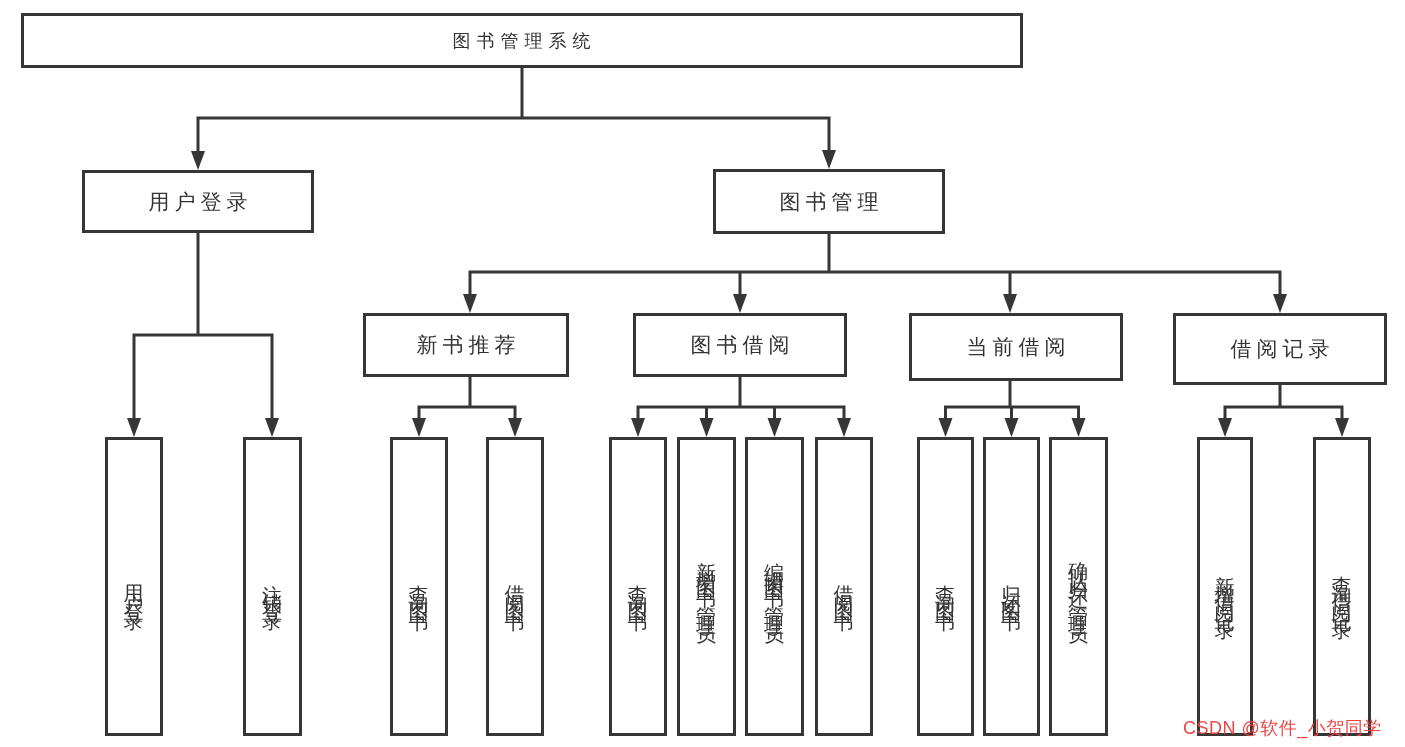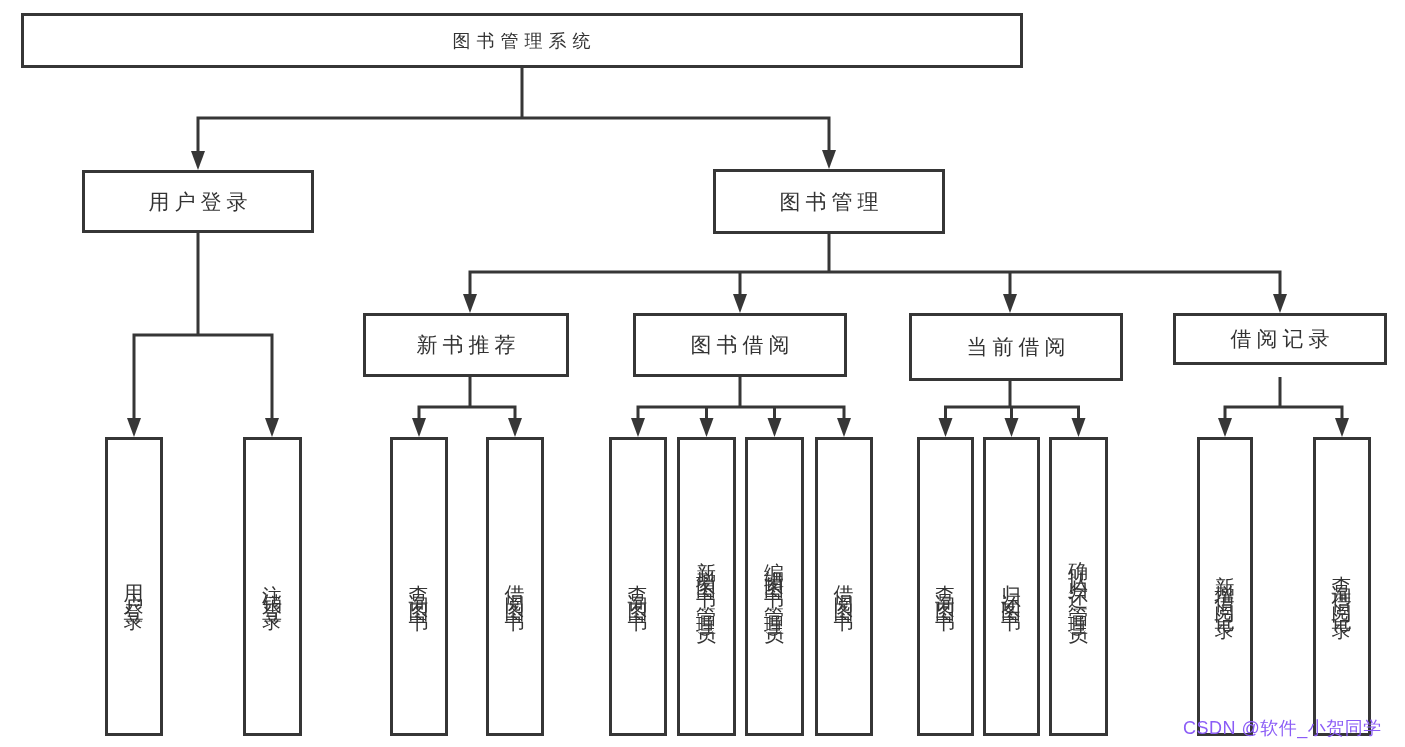--- a/index.html
+++ b/index.html
@@ -49,21 +49,21 @@
     text-indent: 0;
     line-height: 1;
   }
   #watermark {
     position: absolute;
     left: 1183px;
     top: 716px;
     z-index: 5;
     font-size: 18px;
     letter-spacing: 0.5px;
-    color: #8b5cf6;
+    color: #ef4444;
     white-space: nowrap;
     text-align: right;
   }
 </style>
 </head>
 <body>
 
 <div id="canvas">
 
   <svg id="wires" viewBox="0 0 1405 747" xmlns="http://www.w3.org/2000/svg">
@@ -126,21 +126,21 @@
 
   <div class="node" style="left:363px; top:313px; width:206px; height:64px;">
     <span class="lbl">新书推荐</span>
   </div>
   <div class="node" style="left:633px; top:313px; width:214px; height:64px;font-family:Liberation Serif, serif;">
     <span class="lbl">图书借阅</span>
   </div>
   <div class="node" style="left:903px; top:313px; width:214px; height:68px;margin-left:6px;">
     <span class="lbl">当前借阅</span>
   </div>
-  <div class="node" style="left:1173px; top:313px; width:214px; height:52px;">
+  <div class="node" style="left:1173px; top:313px; width:214px; height:72px;">
     <span class="lbl">借阅记录</span>
   </div>
 
   <div class="node v" style="left:105px; top:437px; width:58px; height:299px;">
     <span class="lbl">用户登录</span>
   </div>
   <div class="node v" style="left:243px; top:437px; width:59px; height:299px;">
     <span class="lbl">注销登录</span>
   </div>
 

